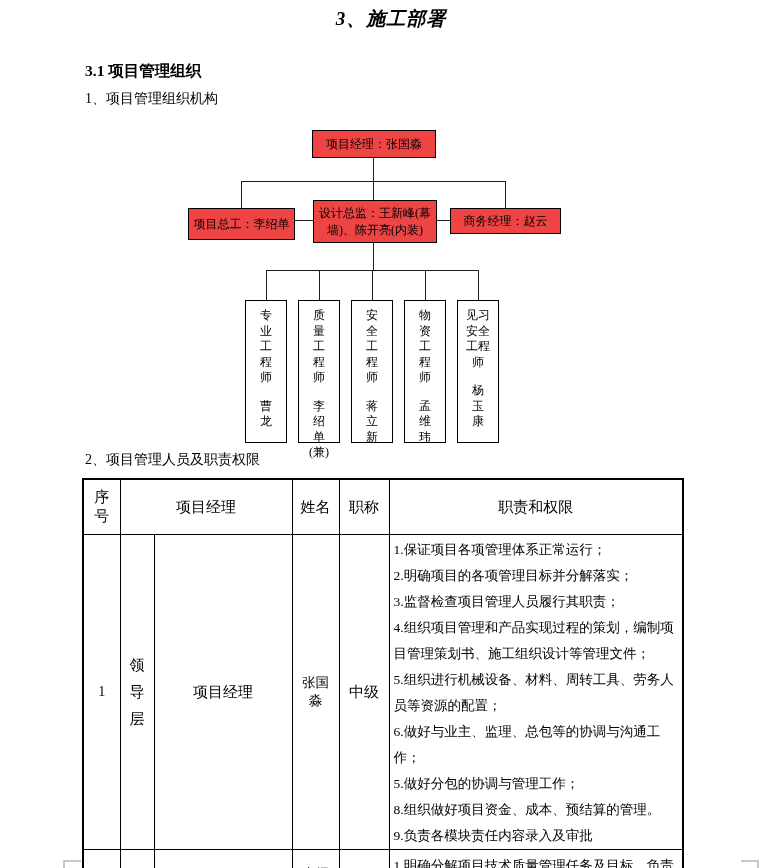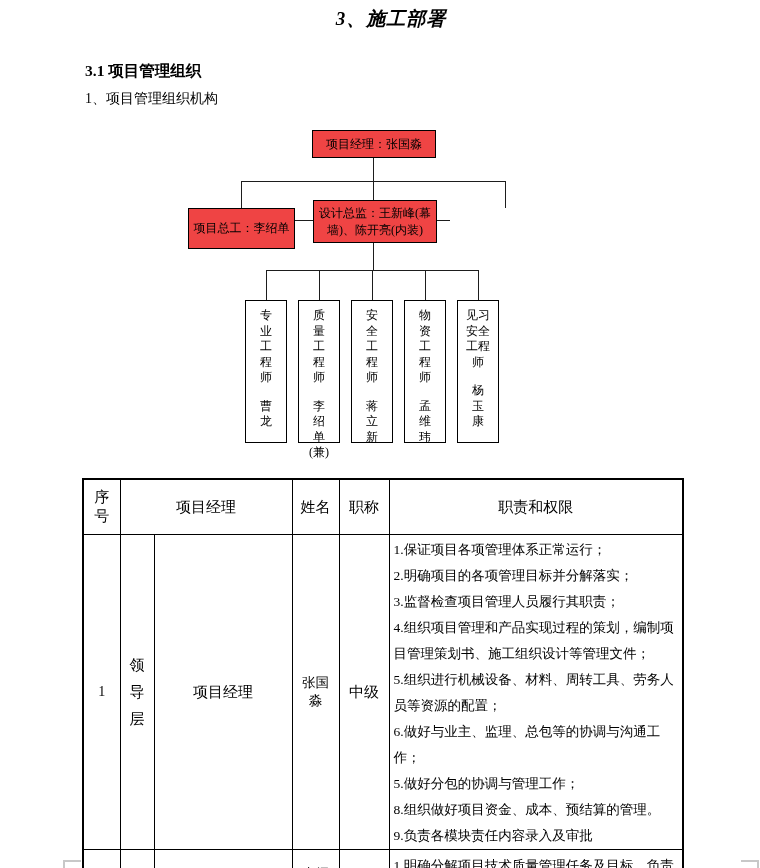--- a/index.html
+++ b/index.html
@@ -17,21 +17,21 @@
   .caption-2 { position:absolute; left:85px; top:451px; font-size:14px; }
 
   
   .chart { position:absolute; left:80px; top:118px; width:600px; height:336px; }
   .obox {
     position:absolute; border:1.5px solid #000; background:#ef4444; box-sizing:border-box;
     display:flex; align-items:center; justify-content:center; text-align:center;
     font-size:12px; line-height:1.4;
   }
   #box-top { left:232px; top:12px;  width:124px; height:28px; }
-  #box-m1  { left:108px; top:90px;  width:107px; height:41px; }
+  #box-m1  { left:108px; top:90px;  width:107px; height:32px; }
   #box-m2  { left:233px; top:82px;  width:124px; height:43px; padding:0 2px; }
   #box-m3  { left:370px; top:90px;  width:111px; height:26px; }
   .hline, .vline { position:absolute; background:#1d1d1d; }
   .hline { height:1px; } .vline { width:1px; }
   .l-v1   { left:293px; top:40px;  height:23px; }
   .l-h1   { left:161px; top:63px;  width:265px; }
   .l-dl   { left:161px; top:63px;  height:27px; }
   .l-dm   { left:293px; top:63px;  height:19px; }
   .l-dr   { left:425px; top:63px;  height:27px; }
   .l-cl   { left:215px; top:102px; width:18px; }
@@ -85,20 +85,21 @@
     <div class="obox" id="box-top">项目经理：张国淼</div>
 
     <div class="vline l-v1"></div>
     <div class="hline l-h1"></div>
     <div class="vline l-dl"></div>
     <div class="vline l-dm"></div>
     <div class="vline l-dr"></div>
 
     <div class="obox" id="box-m1">项目总工：李绍单</div>
     <div class="obox" id="box-m2">设计总监：王新峰(幕墙)、陈开亮(内装)</div>
+    <div class="obox" id="box-m3">商务经理：赵云</div>
 
     <div class="hline l-cl"></div>
     <div class="hline l-cr"></div>
     <div class="vline l-v2"></div>
     <div class="hline l-h2"></div>
 
     <div>
         <div class="vline drop" style="left: 185.5px;"></div>
         <div class="sub-box" style="left: 165px;">
           <div class="vchar">专</div>
@@ -154,20 +155,21 @@
           <div class="vchar">工程</div>
           <div class="vchar">师</div>
           <div class="vgap"></div>
           <div class="vchar">杨</div>
           <div class="vchar">玉</div>
           <div class="vchar">康</div>
         </div>
       </div>
   </div>
 
+  <div class="caption-2">2、项目管理人员及职责权限</div>
 
   <table class="mgmt-table">
     <colgroup>
       <col style="width:37px">
         <col style="width:34px">
         <col style="width:138px">
       <col style="width:47px">
         <col style="width:50px">
         <col style="width:294px">
     </colgroup>

